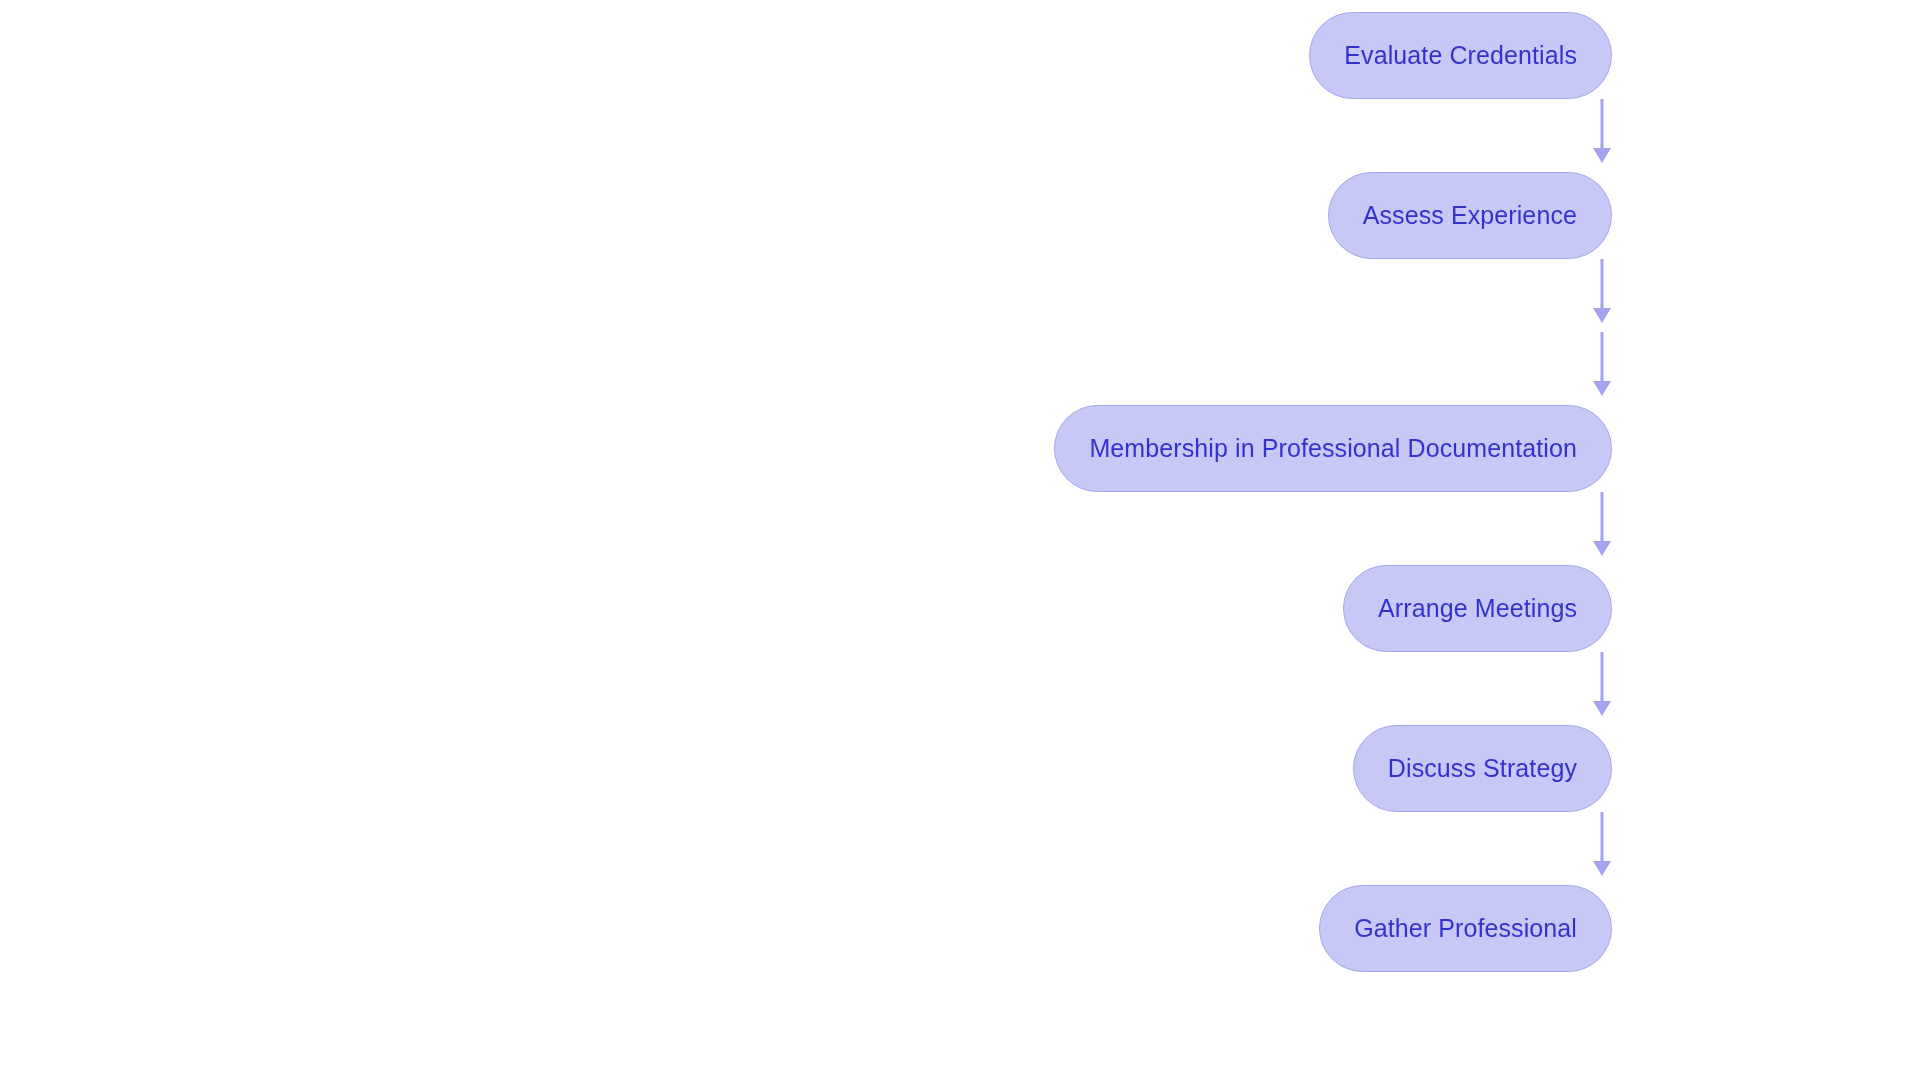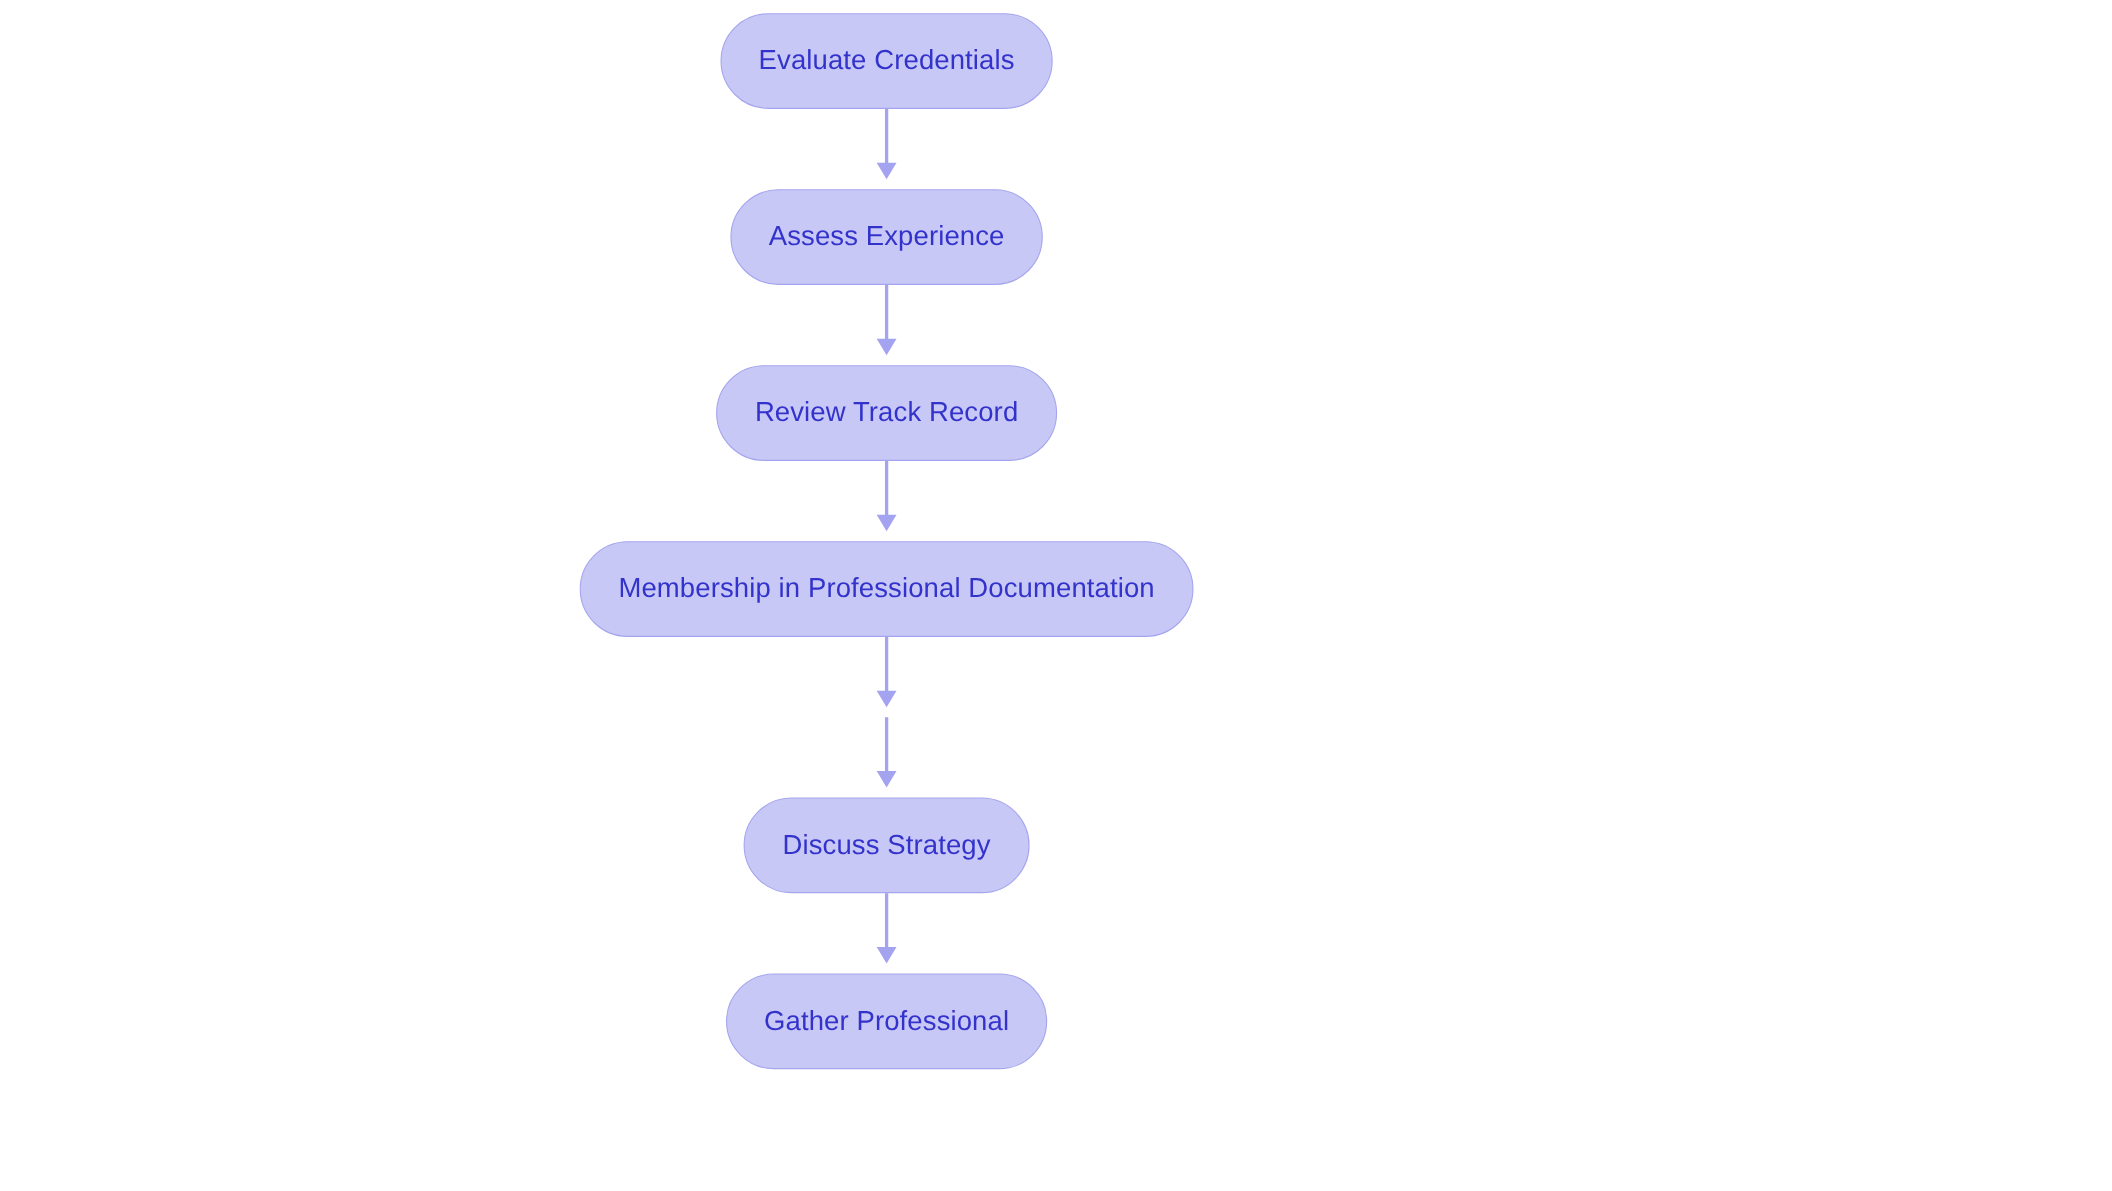--- a/index.html
+++ b/index.html
@@ -23,21 +23,21 @@
   }
 
   .flow-column {
     position: absolute;
     left: 0;
     top: 0;
     width: 1612px;
     height: 1083px;
     display: flex;
     flex-direction: column;
-    align-items: center;
+    align-items: flex-end;
   }
 
   
   .node {
     position: relative;
     box-sizing: border-box;
     display: flex;
     align-items: center;
     justify-content: center;
     height: 87px;
@@ -115,38 +115,38 @@
 
     <div class="node">
       <span class="node-label">Assess Experience</span>
     </div>
 
     <div class="connector">
       <span class="connector-line"></span>
       <span class="connector-arrow"></span>
     </div>
 
-    <div class="node">
-      <span class="node-label">Review Track Record</span>
-    </div>
 
     <div class="connector">
       <span class="connector-line"></span>
       <span class="connector-arrow"></span>
     </div>
 
     <div class="node">
       <span class="node-label">Membership in Professional Documentation</span>
     </div>
 
     <div class="connector">
       <span class="connector-line"></span>
       <span class="connector-arrow"></span>
     </div>
 
+    <div class="node">
+      <span class="node-label">Arrange Meetings</span>
+    </div>
 
     <div class="connector">
       <span class="connector-line"></span>
       <span class="connector-arrow"></span>
     </div>
 
     <div class="node">
       <span class="node-label">Discuss Strategy</span>
     </div>
 

